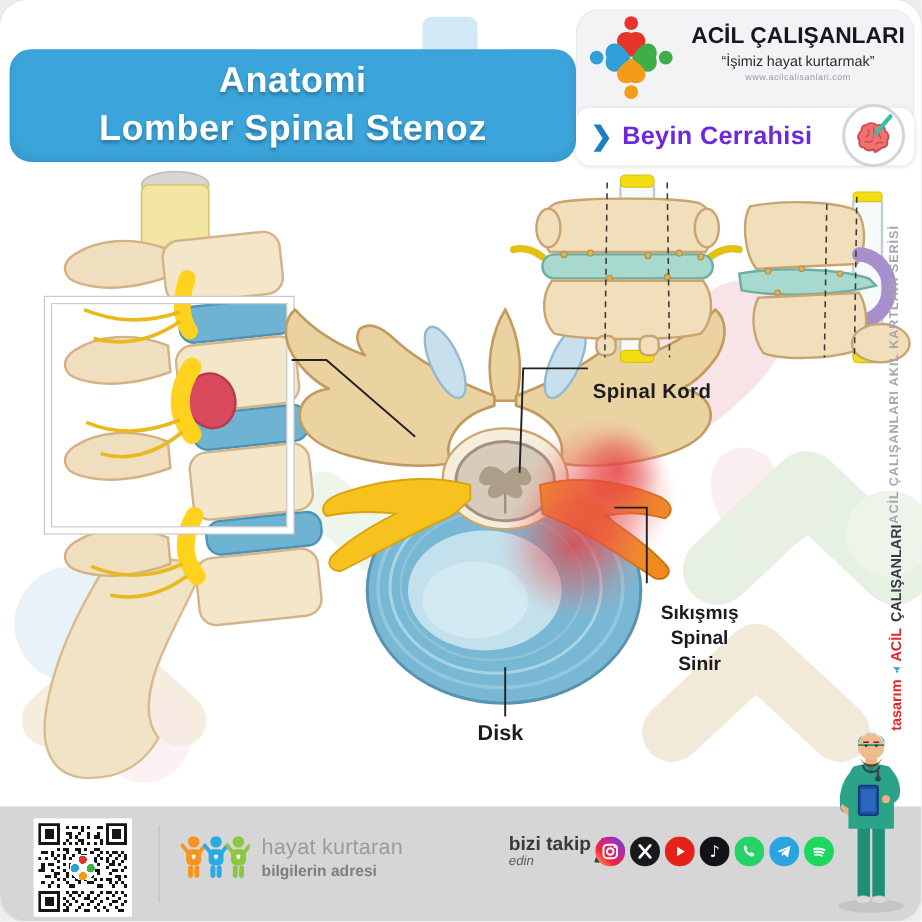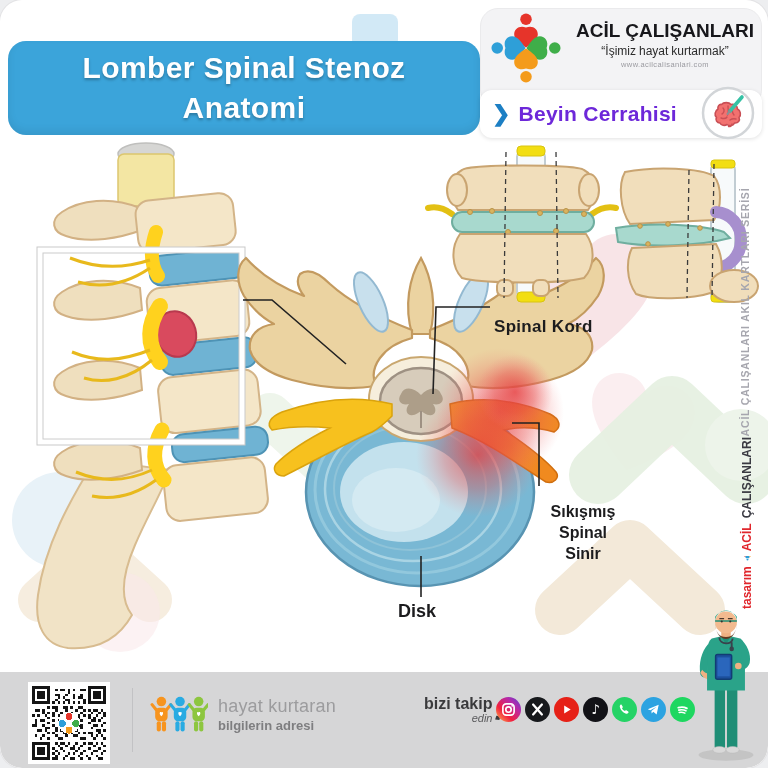--- a/index.html
+++ b/index.html
@@ -54,21 +54,21 @@
   
   .footer { position:absolute; left:0; top:672px; width:768px; height:96px;
             background:#D6D6D7; border-radius:0 0 22px 22px; z-index:2; }
   .qr { position:absolute; left:28px; top:10px; width:82px; height:82px; background:#fff;
         display:flex; align-items:center; justify-content:center; }
   .fdivider { position:absolute; left:132px; top:16px; width:1px; height:64px; background:#C2C2C4; }
   .slogan { position:absolute; left:150px; top:24px; display:flex; gap:10px; }
   .slogan-l1 { font-size:18px; color:#9C9C9E; letter-spacing:.2px; }
   .slogan-l2 { font-size:13px; font-weight:700; color:#7E7E80; margin-top:1px; }
   .follow { position:absolute; left:424px; top:24px; display:flex; align-items:flex-start; }
-  .follow-text { text-align:right; }
+  .follow-text { }
   .follow-l1 { display:block; font-size:16px; line-height:16px; font-weight:800; color:#3A3A3C; }
   .follow-l2 { display:block; font-size:11px; font-style:italic; color:#5A5A5C; line-height:12px; }
   .bang { font-size:30px; font-weight:900; font-style:italic; color:#3A3A3C; line-height:28px;
           margin-left:3px; transform:rotate(6deg); }
   .social { position:absolute; left:496px; top:25px; display:flex; gap:4px; }
   .social span { width:25px; height:25px; display:block; }
   .doctor { position:absolute; left:690px; top:600px; z-index:3; }
 </style>
 </head>
 <body>
@@ -233,22 +233,22 @@
 
     <g fill="none" stroke="#222222" stroke-width="1.6">
       <path d="M243 300 L272 300 L346 364"></path>
       <path d="M490 307 L436 307 L433 394"></path>
       <path d="M512 423 L539 423 L539 486"></path>
       <path d="M421 556 L421 597"></path>
     </g>
   </svg>
 
   <div class="banner">
+    <div class="t">Anatomi</div>
     <div class="t">Lomber Spinal Stenoz</div>
-    <div class="t">Anatomi</div>
   </div>
 
   <div class="brand-card">
     <svg class="brand-logo" width="74" height="74">
         <use href="#pinwheel" width="74" height="74"></use>
       </svg>
     <div class="brand-text">
       <div class="brand-name">ACİL ÇALIŞANLARI</div>
       <div class="brand-tagline"><span>“İşimiz</span><b>hayat</b><span>kurtarmak”</span></div>
       <div class="brand-site">www.acilcalisanlari.com</div>

